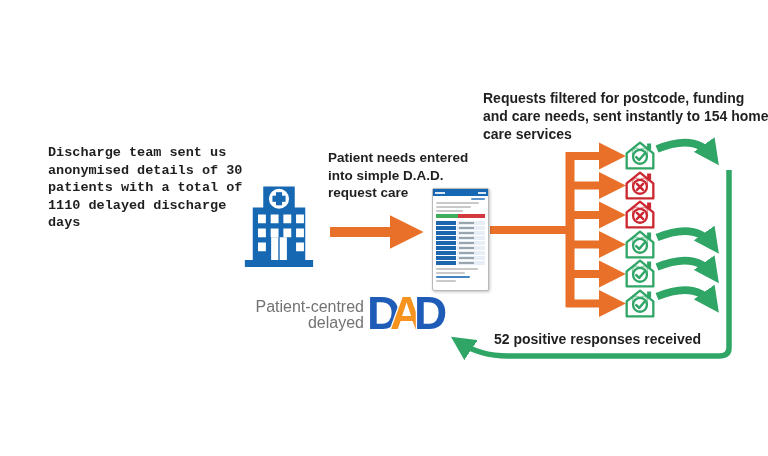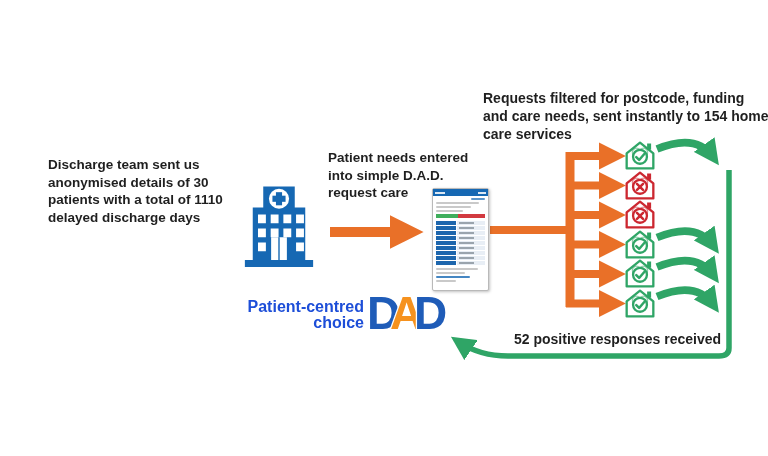--- a/index.html
+++ b/index.html
@@ -3,24 +3,24 @@
 <meta charset="utf-8">
 <style>
   html,body{margin:0;padding:0;}
   body{
     width:768px;height:456px;position:relative;background:#ffffff;
     font-family:"Liberation Sans",sans-serif;color:#1f1f1f;overflow:hidden;
   }
   .abs{position:absolute;}
   .note{font-weight:bold;color:#1f1f1f;line-height:1.3;}
   
-  #discharge-note{left:48px;top:156px;width:205px;font-size:13.5px;}
+  #discharge-note{left:48px;top:144px;width:205px;font-size:13.5px;font-family:Liberation Mono, monospace;}
   #entry-note{left:328px;top:149px;width:152px;font-size:13.5px;}
   #filter-note{left:483px;top:89px;width:288px;font-size:14px;}
-  #responses-note{left:494px;top:330px;width:230px;font-size:14px;margin-left:20px;}
+  #responses-note{left:494px;top:330px;width:230px;font-size:14px;}
   
   #hospital{left:243px;top:183px;width:72px;height:84px;}
   
   #request-form{
     left:432px;top:188px;width:57px;height:103px;background:#fff;
     border:1px solid #b9b9b9;border-radius:2px;box-shadow:1px 1px 3px rgba(0,0,0,.25);
     box-sizing:border-box;display:flex;flex-direction:column;
   }
   .form-header{height:7px;background:#1668b3;display:flex;align-items:center;justify-content:space-between;padding:0 2px;flex:none;}
   .form-header i{display:block;height:2px;background:rgba(255,255,255,.85);}
@@ -31,21 +31,21 @@
   .form-status .ok{width:45%;background:#3fae5c;}
   .form-status .bad{width:55%;background:#d23a40;}
   #form-table{display:flex;flex-direction:column;gap:1px;margin:1px 0;}
   .frow{display:flex;height:4px;gap:1px;}
   .frow .fl{width:40%;background:#1d66ad;}
   .frow .fr{flex:1;background:#e8eef5;position:relative;}
   .frow .fr i{position:absolute;left:2px;top:1px;height:1.5px;width:55%;background:#9aa4ad;display:block;}
   
   .home{position:absolute;left:624px;width:32px;height:31px;}
   
-  #logo-tagline{left:218px;top:299px;width:146px;text-align:right;font-weight:bold;font-size:16px;line-height:16px;color:#1d4ed8;}
+  #logo-tagline{left:218px;top:299px;width:146px;text-align:right;font-weight:normal;font-size:16px;line-height:16px;color:#737373;}
   #logo-dad{left:367px;top:288px;width:90px;height:52px;}
   #logo-dad span{position:absolute;top:0;font-size:46px;font-weight:bold;
     -webkit-text-stroke:2.5px #ffffff;paint-order:stroke fill;line-height:50px;}
   
   #arrows{left:0;top:0;width:768px;height:456px;pointer-events:none;}
 </style>
 </head>
 <body>
 
 <svg id="arrows" class="abs" viewBox="0 0 768 456">
@@ -230,19 +230,19 @@
        <path d="M18,10.5 C14.2,6.8 8.6,9.4 9.6,14.2 C10.4,18.4 18,25.2 18,25.2 C18,25.2 25.6,18.4 26.4,14.2 C27.4,9.4 21.8,6.8 18,10.5 Z" fill="none" stroke="#2fa566" stroke-width="1.5" opacity="0.55"></path>
        <circle cx="18" cy="18.5" r="7.8" fill="#ffffff" stroke="#2fa566" stroke-width="2.6"></circle>
        <path d="M13.8,18.8 L17,22 L22.8,15.3" stroke="#2fa566" stroke-width="2.8" fill="none" stroke-linecap="round" stroke-linejoin="round"></path>
      </svg></div>
   </div>
 
 <div class="abs note" id="responses-note">52 positive responses received</div>
 
 <div class="abs" id="logo-tagline">
   <div>Patient-centred</div>
-  <div>choice</div>
+  <div>delayed</div>
 </div>
 <div class="abs" id="logo-dad">
     <span style="color: rgb(31, 92, 184); left: 0px; z-index: 1;">D</span>
     <span style="color: rgb(246, 146, 30); left: 23px; z-index: 2;">A</span>
     <span style="color: rgb(31, 92, 184); left: 47px; z-index: 3;">D</span>
   </div>
 
 </body></html>

